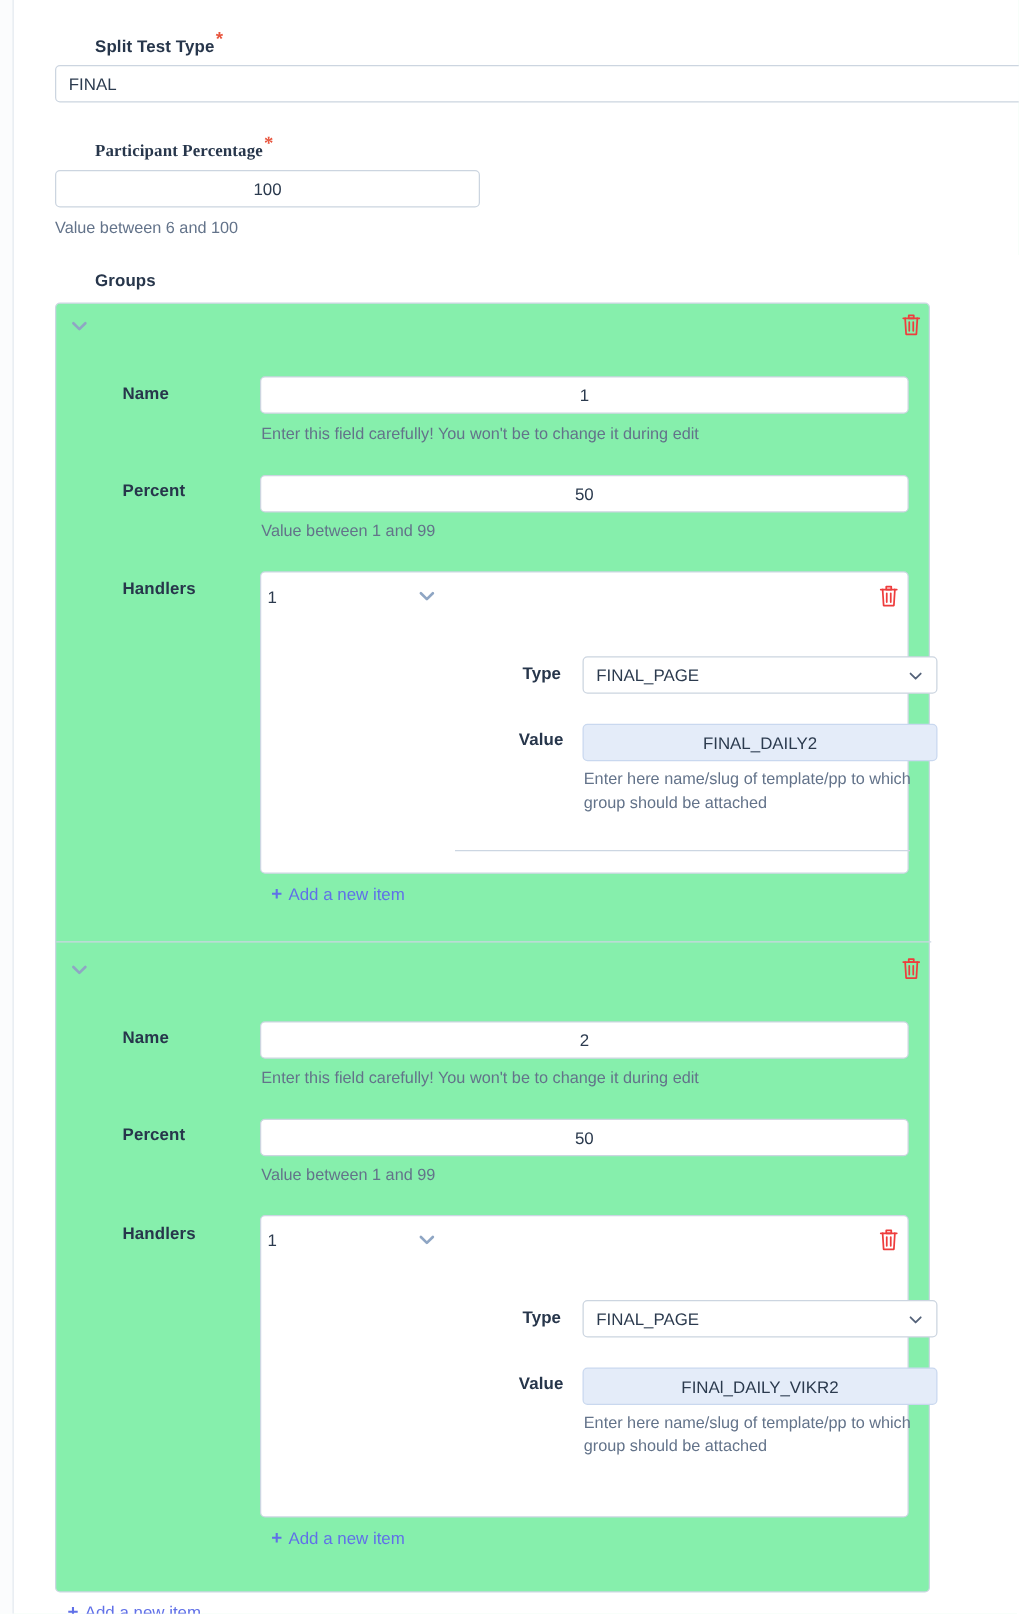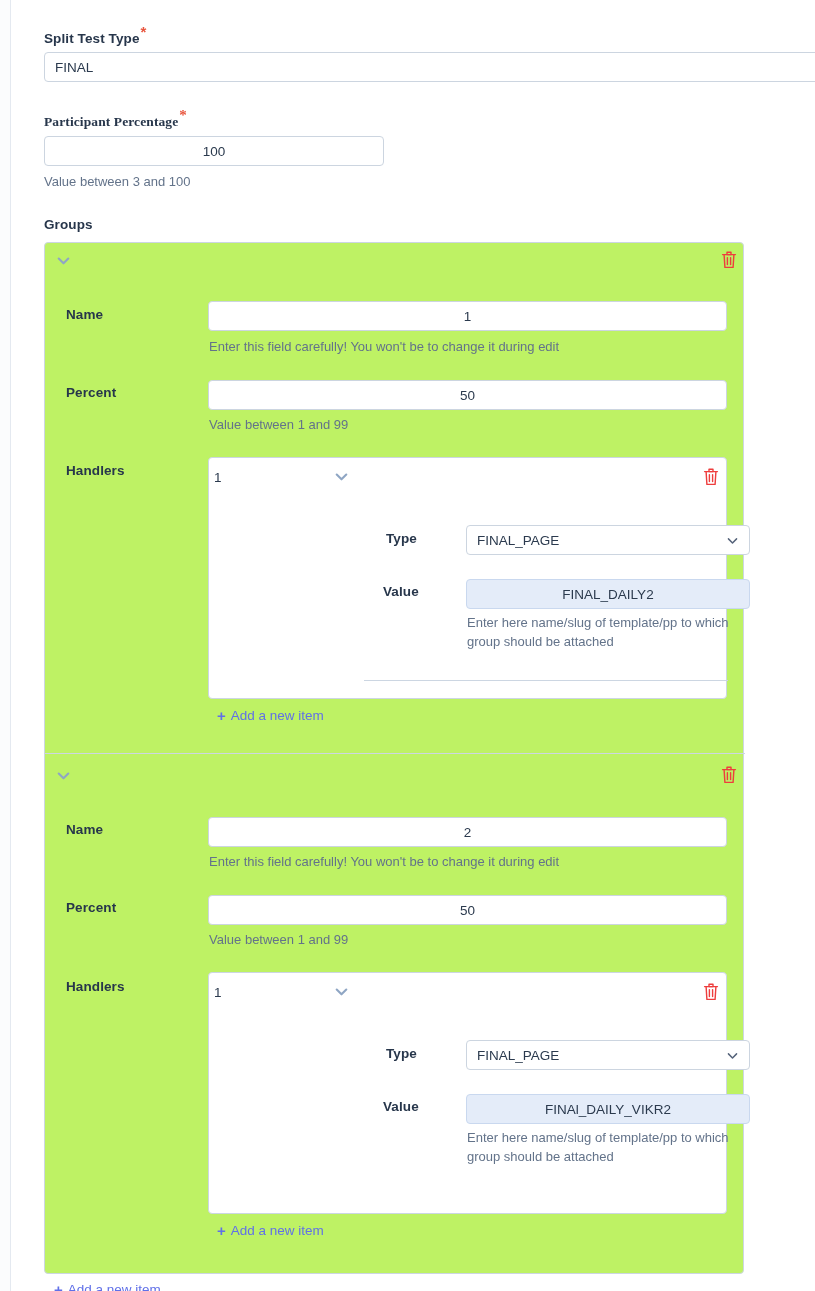--- a/index.html
+++ b/index.html
@@ -38,20 +38,21 @@
     width: 815px;
     padding: 0;
   }
 
   
   .field-label {
     font-weight: 700;
     font-size: 13.5px;
     color: #27364b;
     letter-spacing: 0.1px;
+    margin-left: 32px;
   }
   .req-star {
     color: #e8553e;
     font-size: 15px;
     line-height: 1;
     vertical-align: super;
     margin-left: 1px;
   }
   .help-text {
     font-size: 13px;
@@ -115,21 +116,21 @@
 
   
   .groups-card {
     position: absolute;
     left: 44px;
     top: 242px;
     width: 700px;
     height: 1032px;
     border: 1px solid #ccd6e2;
     border-radius: 4px;
-    background: #bef264;
+    background: #86efac;
     box-sizing: border-box;
   }
   .group-sep {
     position: absolute;
     left: 0;
     width: 700px;
     height: 0;
     border-top: 1px solid #ccd6e2;
   }
 
@@ -205,21 +206,21 @@
     <span>FINAL</span>
 
   </div>
 
   <div class="field-label" id="participant-label">
     <span>Participant Percentage</span><span class="req-star">*</span>
   </div>
   <div class="txt-input" id="participant-input">
     <span>100</span>
   </div>
-  <div class="help-text" id="participant-help">Value between 3 and 100</div>
+  <div class="help-text" id="participant-help">Value between 6 and 100</div>
 
   <div class="field-label" id="groups-label">Groups</div>
 
   <div class="groups-card">
 
     <div class="group-sep" style="top:510px;"></div>
 
     <div class="chevron" style="left:10px; top:9px;">
       <svg viewBox="0 0 16 16" fill="none" stroke="currentColor" stroke-width="2" stroke-linecap="round" stroke-linejoin="round">
           <path d="M3.5 6.2 L8 10.6 L12.5 6.2"></path>

